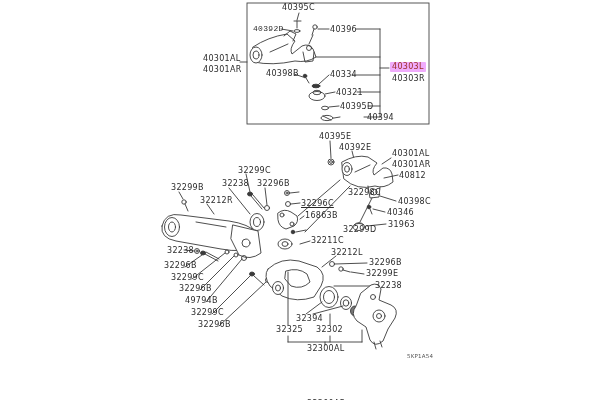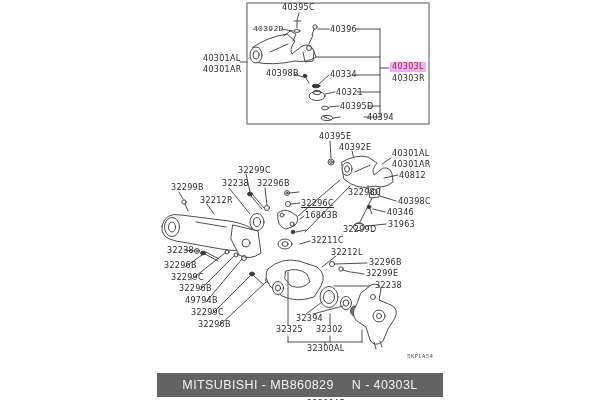--- a/index.html
+++ b/index.html
@@ -252,18 +252,14 @@
       <div class="plabel" style="left: 191px; top: 309px;">32299C</div>
       <div class="plabel" style="left: 198px; top: 321px;">32296B</div>
       <div class="plabel" style="left: 296px; top: 315px;">32394</div>
       <div class="plabel" style="left: 276px; top: 326px;">32325</div>
       <div class="plabel" style="left: 316px; top: 326px;">32302</div>
       <div class="plabel" style="left: 307px; top: 345px;">32300AL</div>
       <div class="plabel" style="left: 307px; top: 356px; margin-top: 44px;">32300AR</div>
       <div class="plabel sm" style="left: 407px; top: 353px;">5KP1A54</div>
     </div>
 
-  <div class="footer-bar" style="background: rgb(99, 99, 99); color: rgb(242, 242, 242);">
-    <span>MITSUBISHI - MB860829</span>
-    <span>N - 40303L</span>
-  </div>
 
 </div>
 
 </body></html>

